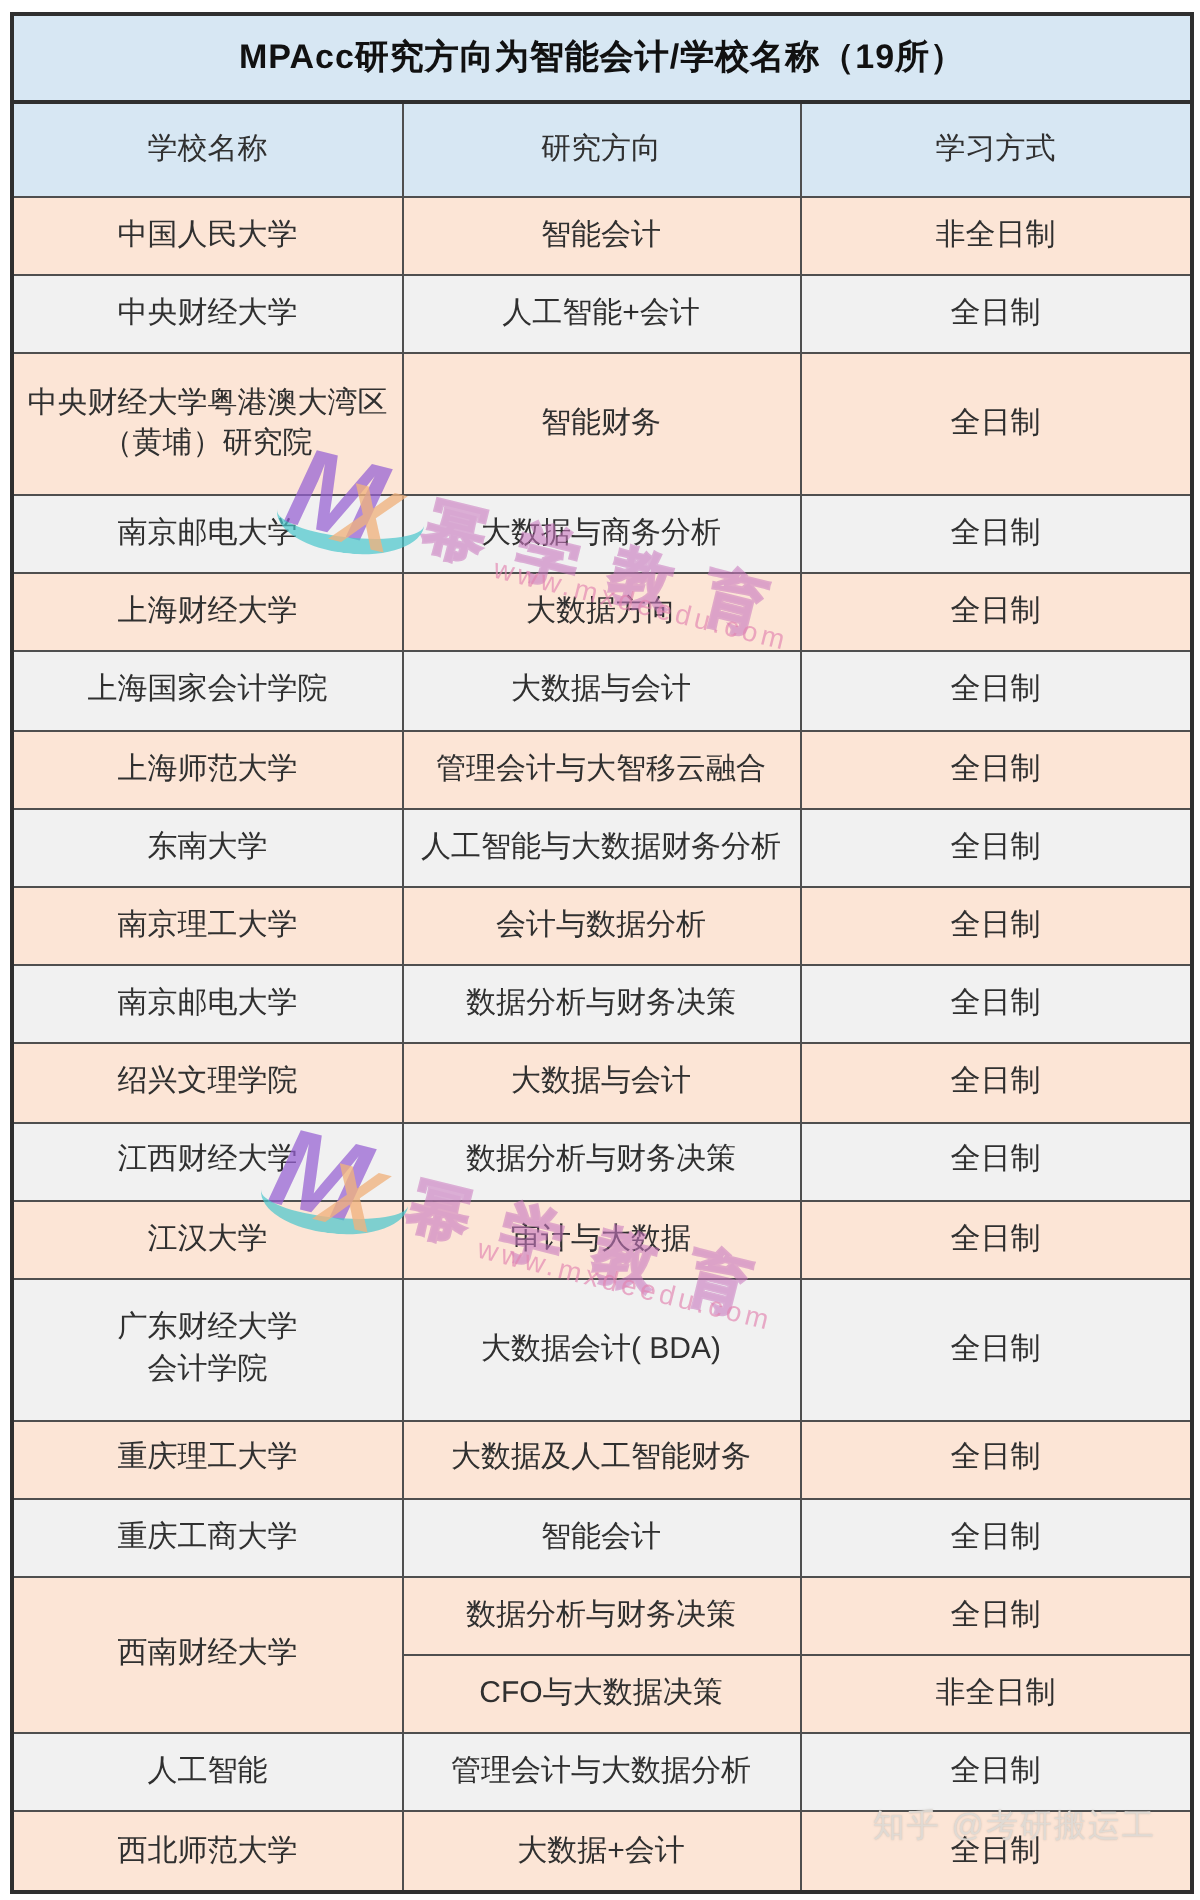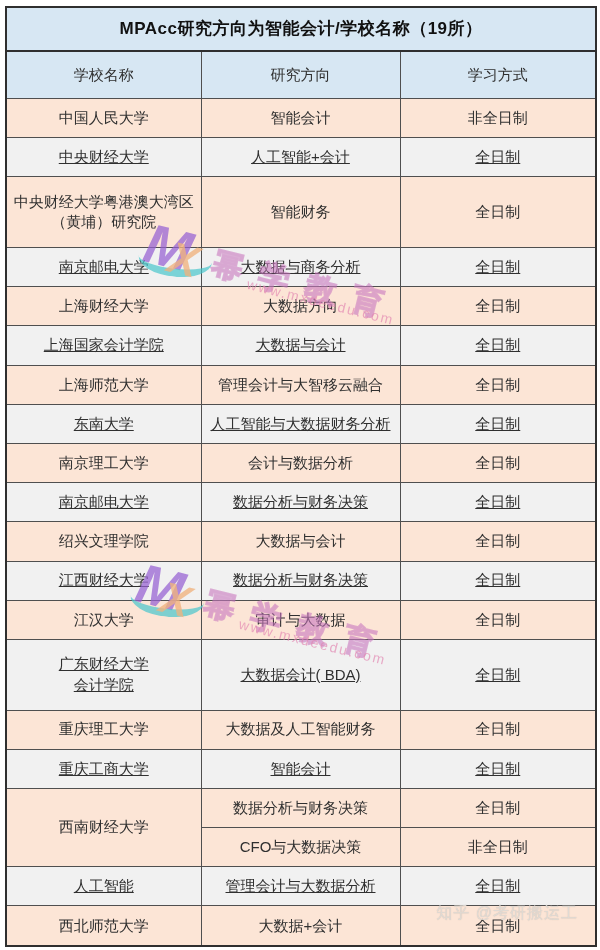--- a/index.html
+++ b/index.html
@@ -20,21 +20,21 @@
     font-size:15px;font-weight:normal;color:var(--text,#303030);
     padding:2px 4px;line-height:1.35;
   }
   tr.title-row th{
     height:38px;background:var(--header,#d7e7f3);
     font-size:17px;font-weight:bold;color:#111;
     border-bottom:2px solid var(--border-dark,#2f2f2f);letter-spacing:.5px;
   }
   tr.header-row th{height:42px;background:var(--header,#d7e7f3);text-align:center;}
   tbody tr[data-tone="peach"] td{background:var(--peach,#fce5d6);}
-  tbody tr[data-tone="plain"] td{background:var(--plain,#f1f1f1);text-decoration:underline;}
+  tbody tr[data-tone="plain"] td{background:var(--plain,#f1f1f1);}
   td.school{white-space:pre-line;margin-top:30px;}
   
   .wm{position:absolute;left:148px;width:340px;height:140px;pointer-events:none;z-index:5;}
   .wm-line{
     position:relative;transform:rotate(14deg);transform-origin:left top;
     display:flex;align-items:flex-end;padding-top:6px;
   }
   .wm-swoosh{
     position:absolute;left:-4px;bottom:-2px;width:74px;height:28px;
     border-bottom:8px solid rgba(72,198,204,0.70);border-radius:50%;

